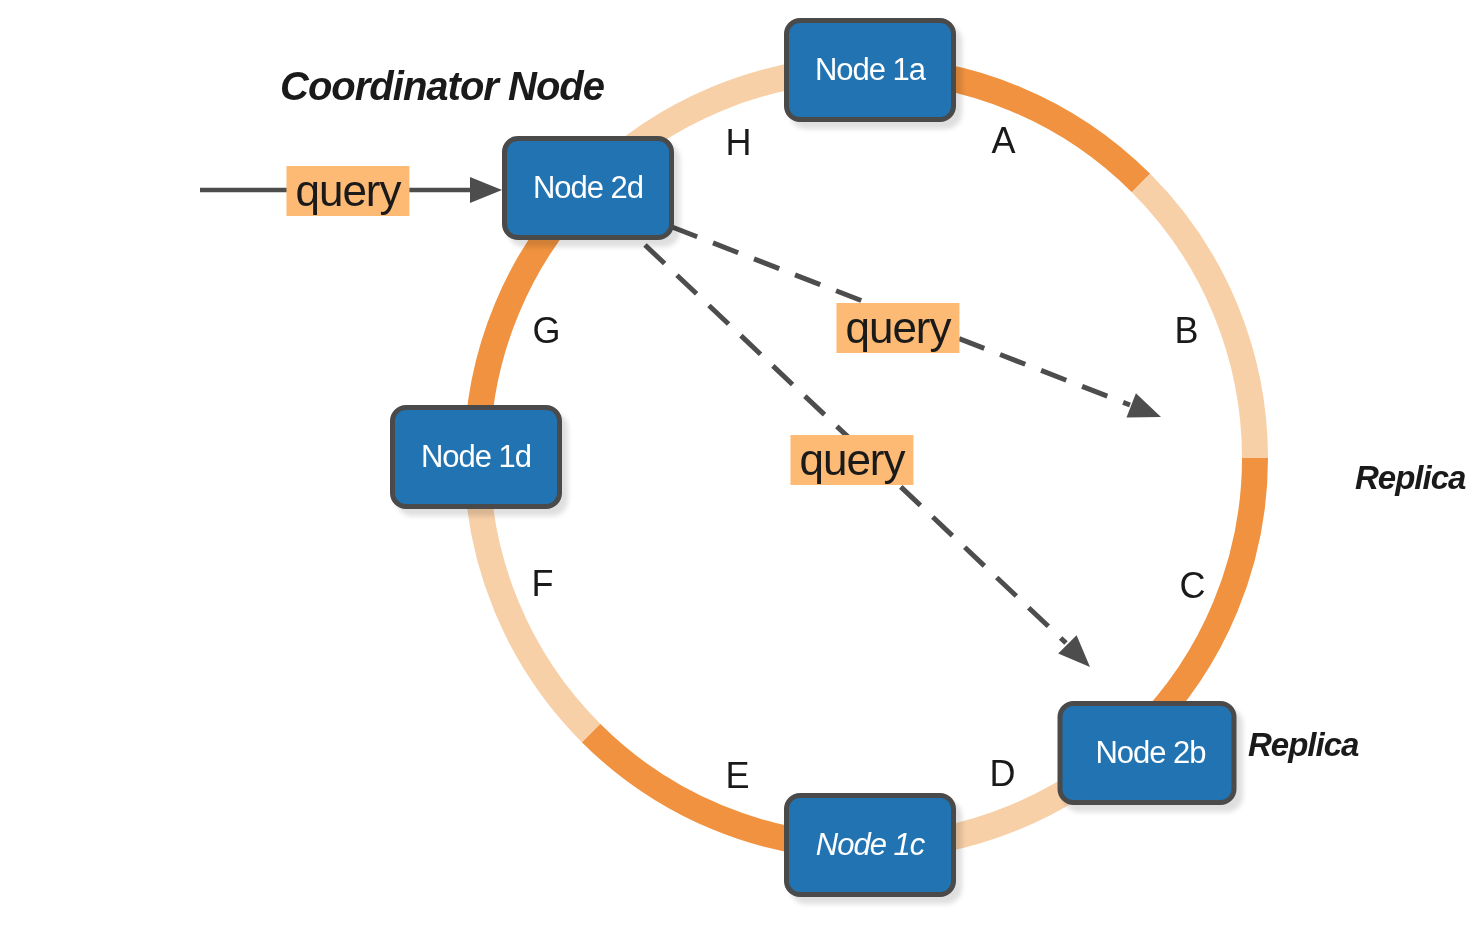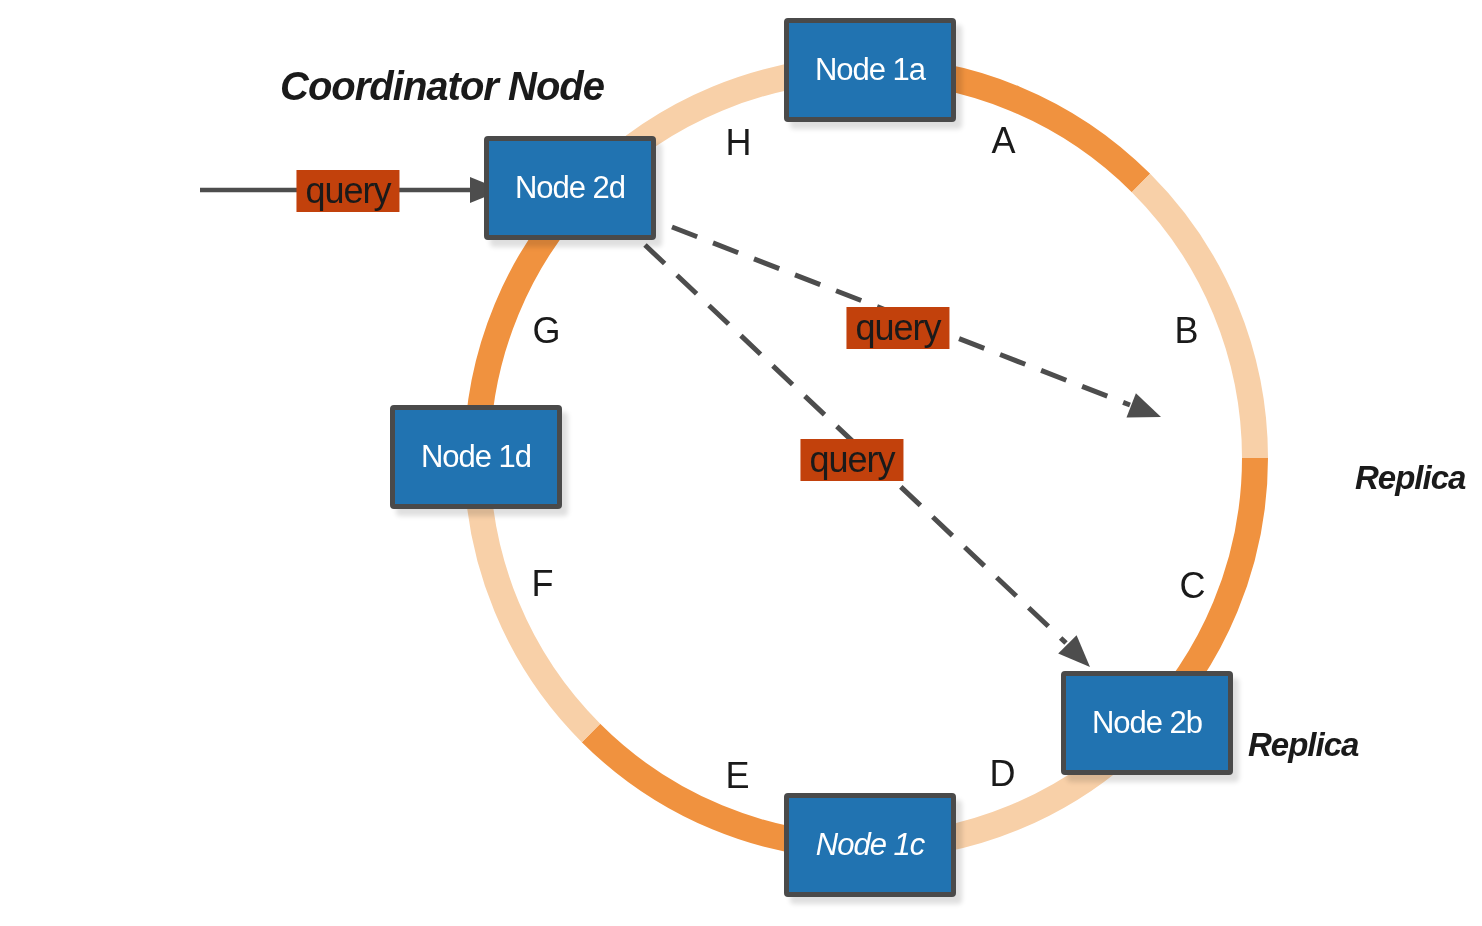--- a/index.html
+++ b/index.html
@@ -19,35 +19,35 @@
   .canvas svg{position:absolute;left:0;top:0;z-index:1;}
   .ring-seg{fill:none;stroke-width:26;}
   .ring-seg.dark{stroke:var(--ring-primary);}
   .ring-seg.light{stroke:var(--ring-secondary);}
   .solid-line{stroke:var(--arrow);stroke-width:4.5;fill:none;}
   .dashed-line{stroke:var(--arrow);stroke-width:5;fill:none;stroke-dasharray:27 17;}
   .arrowhead{fill:var(--arrow);stroke:none;}
   .node{
     position:absolute;transform:translate(-50%,-50%);
     width:162px;height:94px;background:var(--node-fill);
-    border:5px solid var(--node-border);border-radius:4px;
+    border:5px solid var(--node-border);border-radius:16px;
     display:flex;align-items:center;justify-content:center;
     box-shadow:6px 7px 5px rgba(0,0,0,0.13);
     z-index:2;
   }
   .node-label{
     color:var(--node-text);font-size:31px;letter-spacing:-1px;white-space:nowrap;
   }
   .seg-letter{
     position:absolute;transform:translate(-50%,-50%);
     font-size:36px;color:var(--label-text);z-index:1;letter-spacing:-1px;
   }
   .query-label{
     position:absolute;transform:translate(-50%,-50%);
-    font-size:36px;color:var(--label-text);background:#c2410c;
+    font-size:44px;color:var(--label-text);background:#fdba74;
     padding:0 9px;z-index:3;letter-spacing:-1px;white-space:nowrap;
   }
   .italic-label{
     position:absolute;font-style:italic;font-weight:600;
     color:var(--label-text);z-index:3;letter-spacing:-1px;white-space:nowrap;
   }
   .coordinator{left:442px;top:86px;transform:translate(-50%,-50%);font-size:40px;}
   .replica-1b{left:1355px;top:478px;transform:translateY(-50%);font-size:33px;}
   .replica-2b{left:1248px;top:745px;transform:translateY(-50%);font-size:33px;}
 </style>
@@ -83,30 +83,30 @@
   <div class="seg-letter" style="left:1002px;top:774px;">D</div>
   <div class="seg-letter" style="left:737px;top:776px;">E</div>
   <div class="seg-letter" style="left:542px;top:584px;">F</div>
   <div class="seg-letter" style="left:546px;top:331px;">G</div>
   <div class="seg-letter" style="left:738px;top:143px;">H</div>
 
 
   <div class="node" style="left:870px;top:70px;">
     <span class="node-label">Node 1a</span>
   </div>
-  <div class="node" style="left:1147px;top:723px;">
+  <div class="node" style="left:1147px;top:753px;padding-left:7px;">
     <span class="node-label">Node 2b</span>
   </div>
   <div class="node" style="left:870px;top:845px;font-style:italic;">
     <span class="node-label">Node 1c</span>
   </div>
   <div class="node" style="left:476px;top:457px;">
     <span class="node-label">Node 1d</span>
   </div>
-  <div class="node" style="left:570px;top:188px;">
+  <div class="node" style="left:588px;top:188px;">
     <span class="node-label">Node 2d</span>
   </div>
 
   <div class="italic-label coordinator">Coordinator Node</div>
   <div class="italic-label replica-1b">Replica</div>
   <div class="italic-label replica-2b">Replica</div>
 
   <div class="query-label" style="left:348px;top:191px;">query</div>
   <div class="query-label" style="left:898px;top:328px;">query</div>
   <div class="query-label" style="left:852px;top:460px;">query</div>

